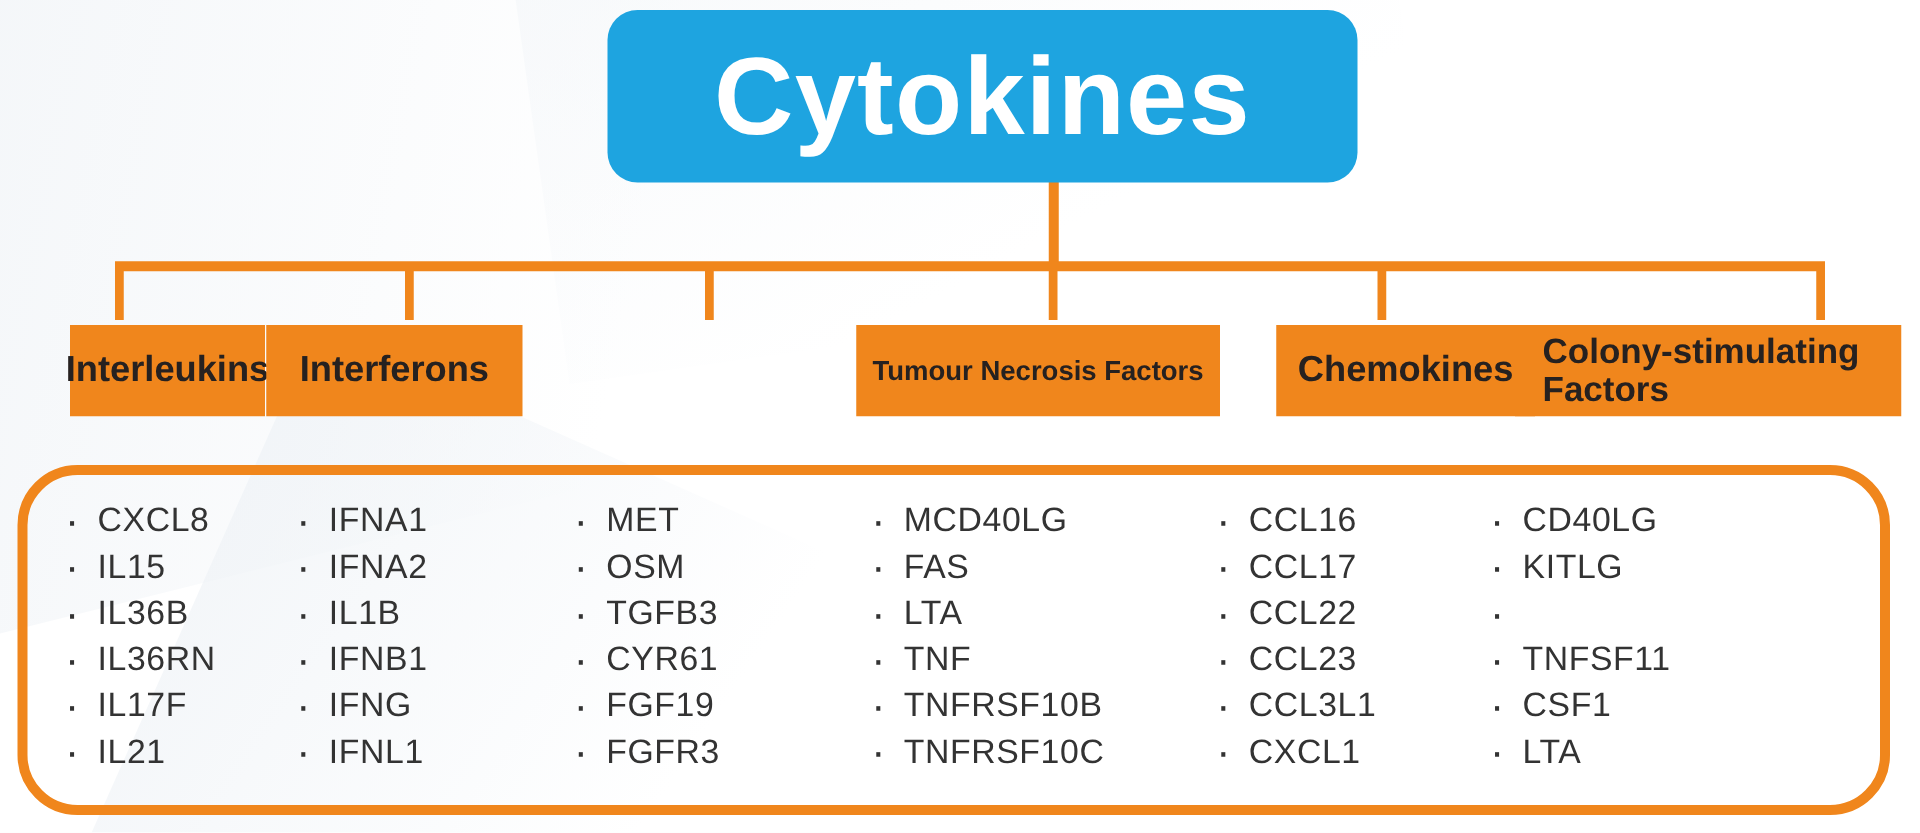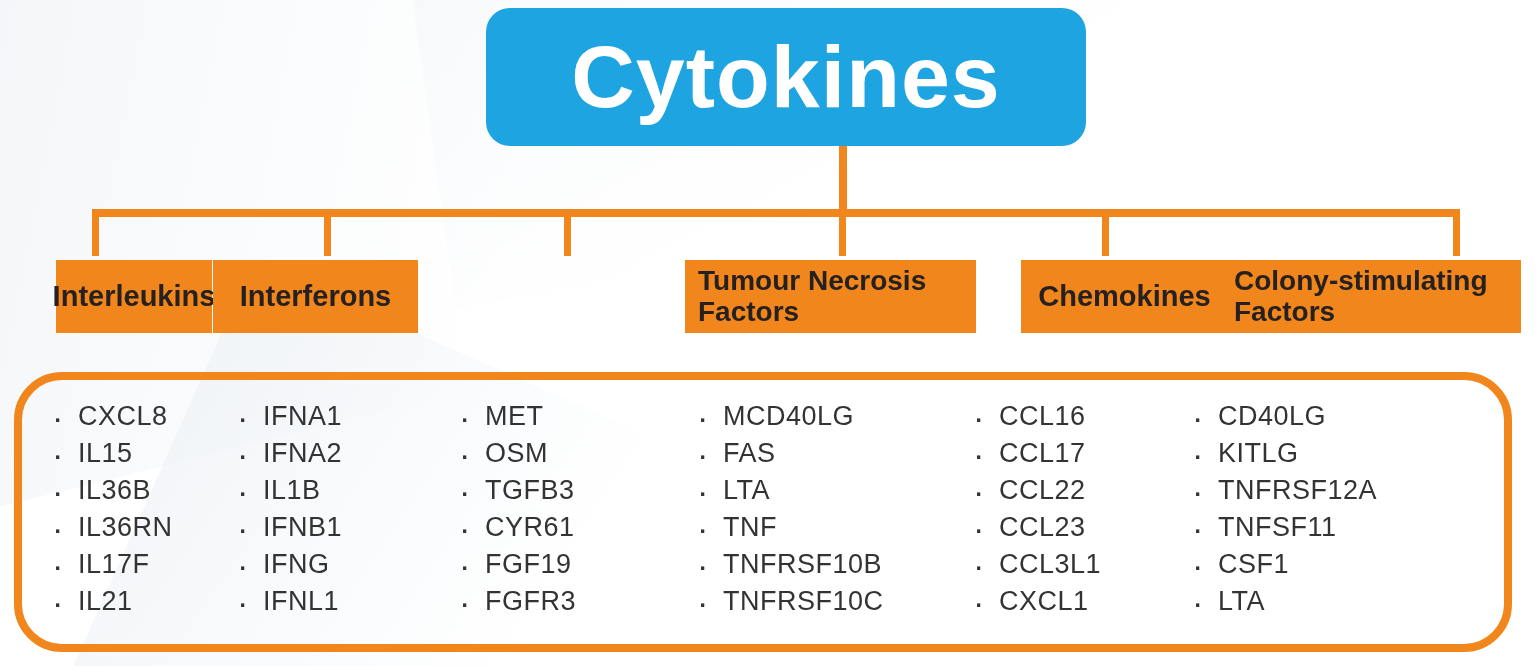--- a/index.html
+++ b/index.html
@@ -42,21 +42,21 @@
   .drop-5{left:1102px;}
   .drop-6{left:1453px;}
 
   
   .cat-box{position:absolute;top:260px;height:73px;background:var(--orange);
     display:flex;align-items:center;justify-content:center;color:var(--cat-text);
     font-weight:bold;font-size:29px;line-height:1.08;}
   .cat-1{left:8px;width:156px;margin-left:48px;}
   .cat-2{left:213px;width:205px;}
   .cat-3{left:430px;width:256px;}
-  .cat-4{left:685px;width:291px;justify-content:flex-start;padding-left:13px;font-size:28px;}
+  .cat-4{left:685px;width:291px;justify-content:flex-start;padding-left:13px;font-size:22px;}
   .cat-5{left:990px;width:207px;margin-left:31px;}
   .cat-6{left:1212px;width:309px;justify-content:flex-start;padding-left:22px;font-size:28px;}
 
   
   .list-panel{position:absolute;left:14px;top:372px;width:1498px;height:280px;
     border:8px solid var(--orange);border-radius:48px;background:transparent;}
 
   .gene-col{position:absolute;top:398px;display:flex;flex-direction:column;}
   .col-1{left:52px;}
   .col-2{left:237px;}
@@ -244,21 +244,20 @@
       <div class="gene-item">
         <span class="bullet">·</span>
         <span class="gene-label">CD40LG</span>
       </div>
       <div class="gene-item">
         <span class="bullet">·</span>
         <span class="gene-label">KITLG</span>
       </div>
       <div class="gene-item">
         <span class="bullet">·</span>
-        <span class="gene-label">TNFRSF12A</span>
       </div>
       <div class="gene-item">
         <span class="bullet">·</span>
         <span class="gene-label">TNFSF11</span>
       </div>
       <div class="gene-item">
         <span class="bullet">·</span>
         <span class="gene-label">CSF1</span>
       </div>
       <div class="gene-item">

